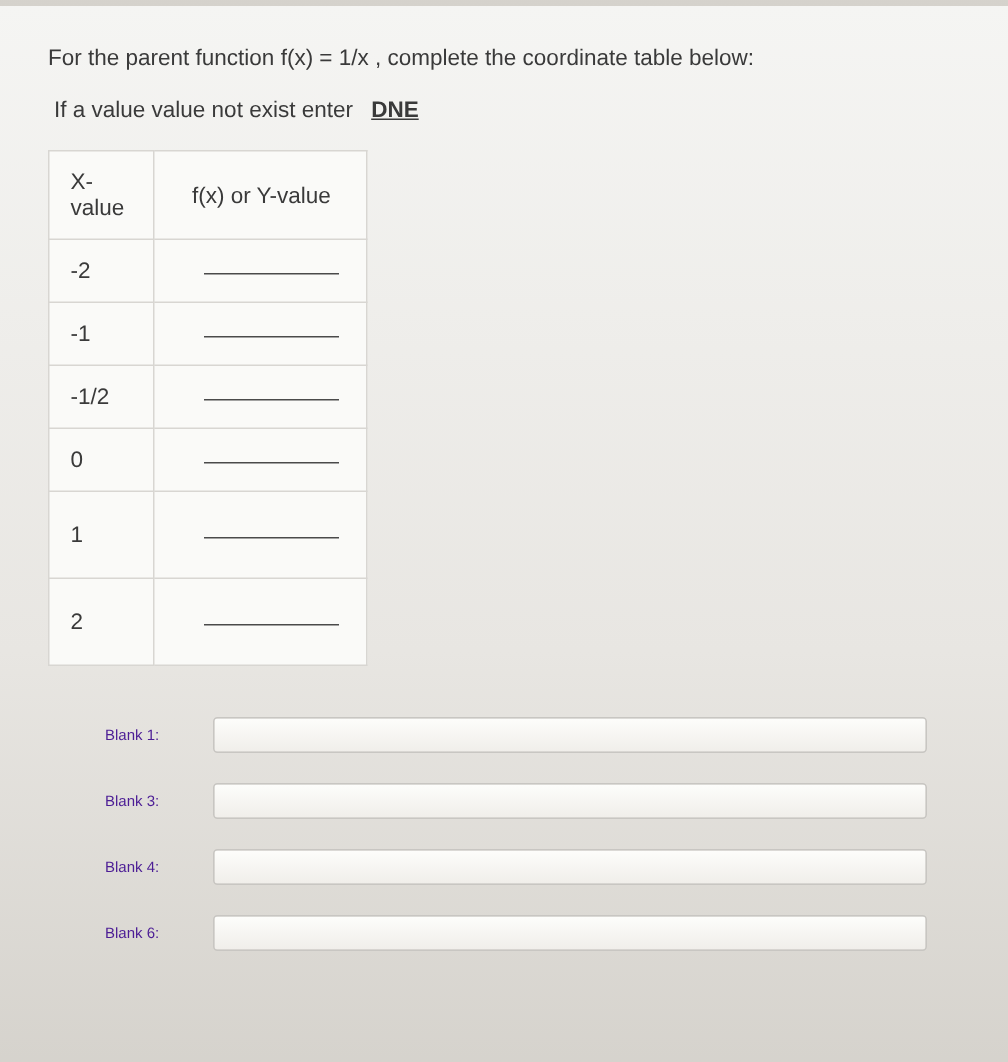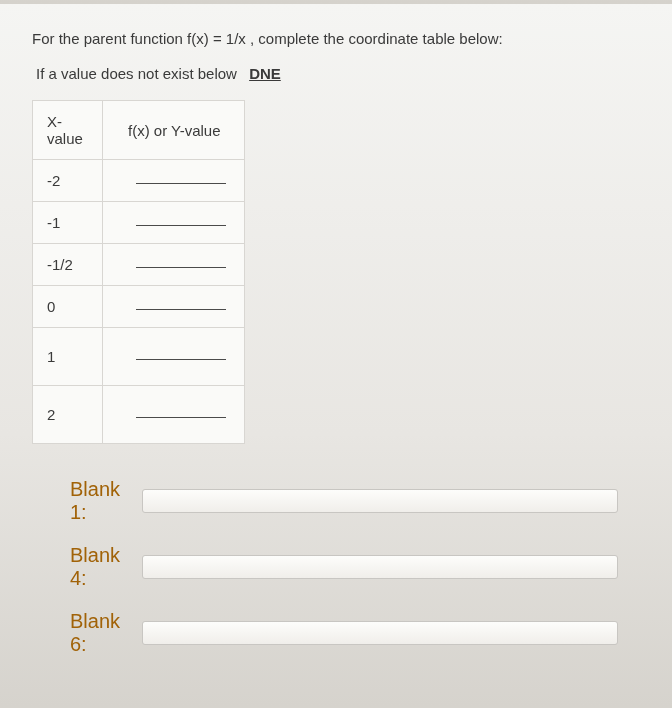--- a/index.html
+++ b/index.html
@@ -63,41 +63,41 @@
     .answer-area {
       padding-left: 30px;
       padding-right: 30px;
     }
     .answer-row {
       display: flex;
       align-items: center;
       margin-bottom: 12px;
     }
     .answer-label {
-      font-size: 20px;
-      color: #a16207;
+      font-size: 10px;
+      color: #4c1d95;
       width: 64px;
       flex-shrink: 0;
     }
     .answer-input {
       flex: 1;
       height: 24px;
       border: 1px solid #c8c6c2;
       border-radius: 3px;
       background: linear-gradient(to bottom, #fdfdfb, #f0eeea);
       padding: 2px 6px;
       font-size: 13px;
     }
   </style>
 </head>
 <body>
 
 <div class="instruction-line">For the parent function f(x) = 1/x , complete the coordinate table below:</div>
 <div class="instruction-line">
-  <span>If a value does not exist below </span><span class="bold">DNE</span>
+  <span>If a value value not exist enter </span><span class="bold">DNE</span>
 </div>
 
 <table class="coord-table">
   <tbody>
       <tr>
     <th>X-value</th>
     <th>f(x) or Y-value</th>
   </tr>
   <tr>
     <td>-2</td>
@@ -125,20 +125,24 @@
   </tr>
 </tbody>
   </table>
 
 <div class="answer-area">
   <div class="answer-row">
     <span class="answer-label">Blank 1:</span>
     <input class="answer-input" type="text" style="">
   </div>
   <div class="answer-row">
+    <span class="answer-label">Blank 3:</span>
+    <input class="answer-input" type="text" style="">
+  </div>
+  <div class="answer-row">
     <span class="answer-label">Blank 4:</span>
     <input class="answer-input" type="text" style="">
   </div>
   <div class="answer-row">
     <span class="answer-label">Blank 6:</span>
     <input class="answer-input" type="text" style="">
   </div>
 
 </div>
 

